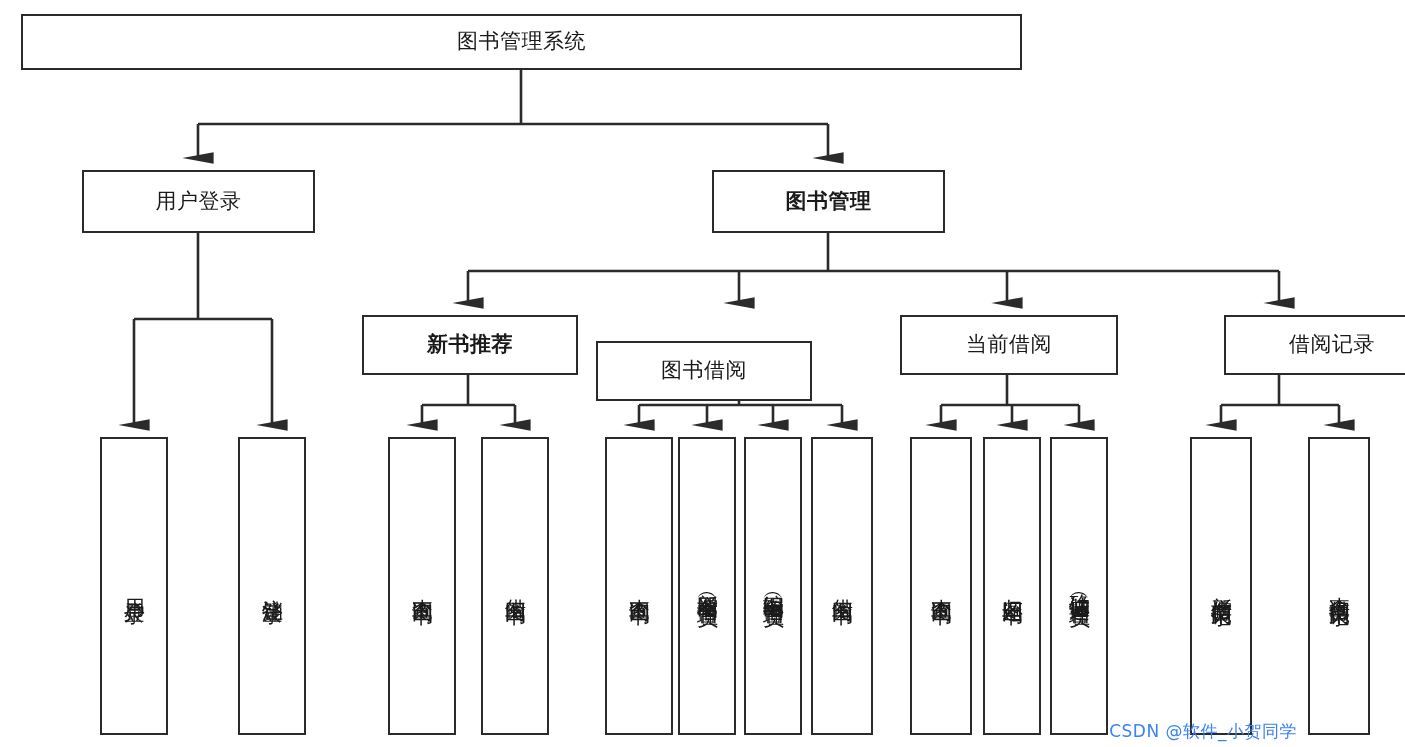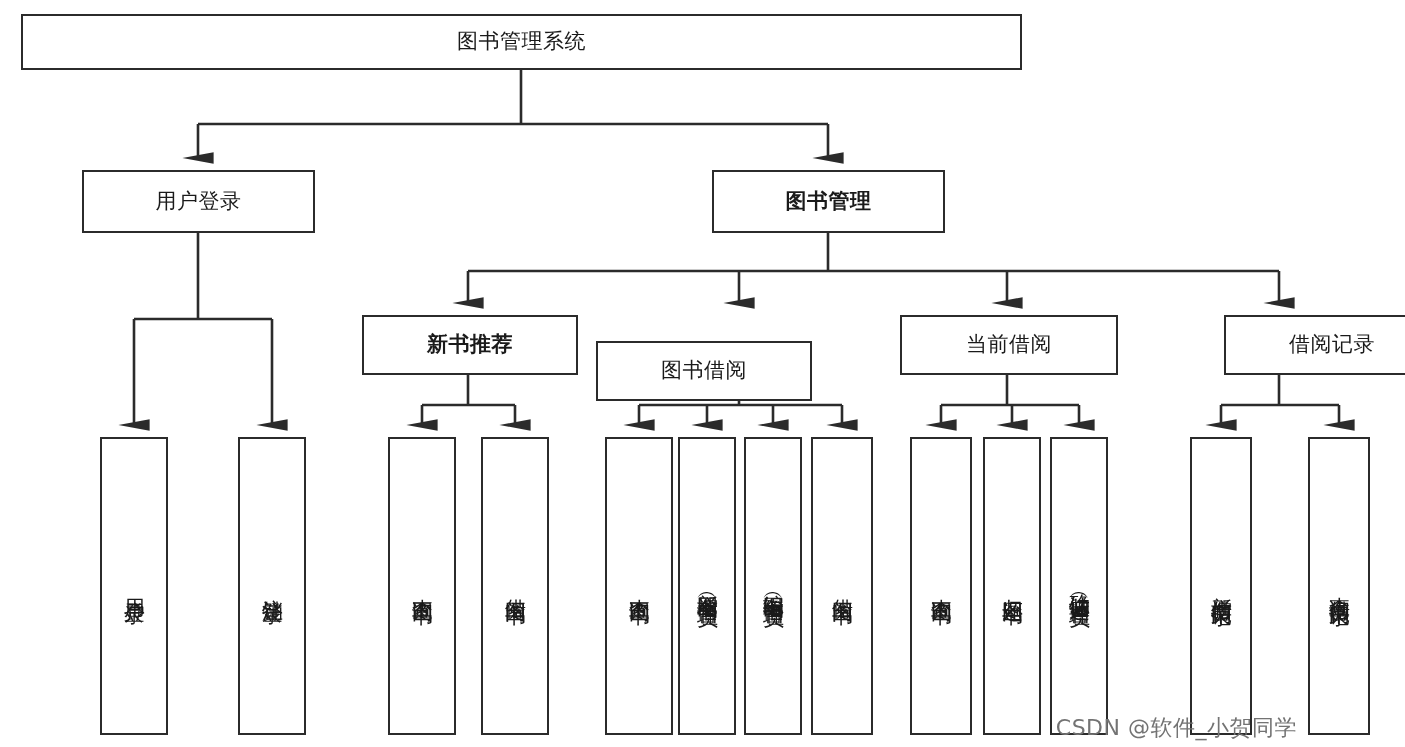--- a/index.html
+++ b/index.html
@@ -51,22 +51,22 @@
     text-orientation: upright;
     line-height: 1.28;
     letter-spacing: 2px;
     white-space: nowrap;
     text-align: center;
   }
   .watermark {
     position: absolute;
     right: 8px;
     bottom: 4px;
-    font-size: 22px;
-    color: #737373;
+    font-size: 17px;
+    color: #3b82f6;
     white-space: nowrap;
     letter-spacing: 0.5px;
     pointer-events: none;
   }
 </style>
 </head>
 <body>
 
 <div id="diagram-root">
 

